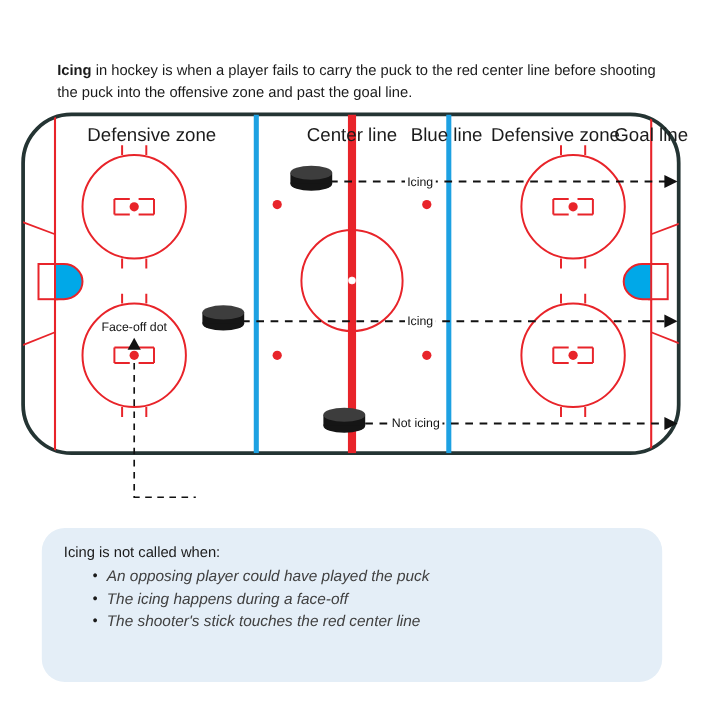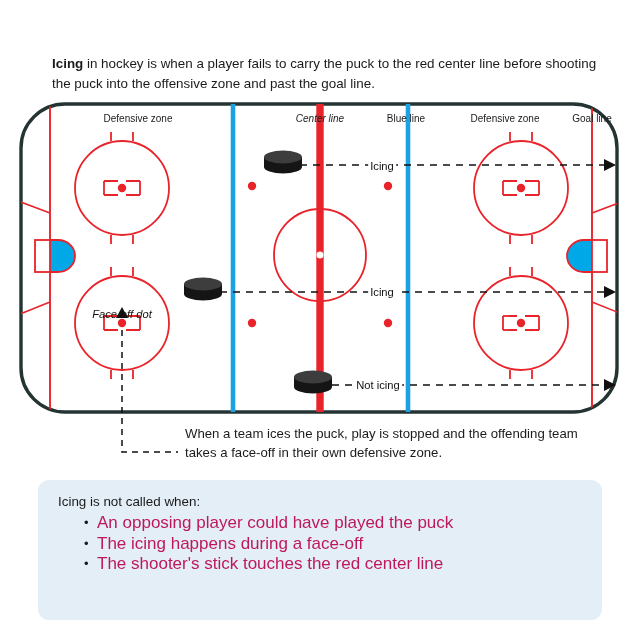--- a/index.html
+++ b/index.html
@@ -15,21 +15,21 @@
   .intro p{margin:0;font-size:13.4px;line-height:19.5px;color:#1b1b1b;}
   .intro p.lead{margin-bottom:13px;}
   .intro b{font-weight:700;}
 
   
   #rink-wrap{position:absolute;left:0;top:0;width:640px;height:641px;}
   svg.layer{position:absolute;left:0;top:0;width:640px;height:641px;overflow:visible;}
 
   
   .rink-label{
-    position:absolute;font-size:10px;color:#1b1b1b;
+    position:absolute;font-size:17px;color:#1b1b1b;
     white-space:nowrap;text-align:center;transform:translateX(-50%);
   }
 
   
   .icing-label{
     position:absolute;font-size:11.2px;color:#111;
     background:#ffffff;padding:0 2px;white-space:nowrap;
     transform:translate(-50%,-50%);
   }
   .faceoff-label{
@@ -39,27 +39,27 @@
 
   
   .caption{
     position:absolute;left:185px;top:424px;width:400px;
     font-size:13.2px;line-height:19px;color:#1b1b1b;
   }
 
   
   .infobox{
     position:absolute;left:38px;top:480px;width:564px;height:140px;
-    background:#e4eef7;border-radius:11px;box-sizing:border-box;
+    background:#e4eef7;border-radius:21px;box-sizing:border-box;
     padding:14px 20px 10px 20px;
   }
   .infobox .ib-title{font-size:13.4px;color:#1b1b1b;margin:0 0 4px 0;}
   .infobox ul{margin:0;padding:0 0 0 26px;list-style:none;}
   .infobox li{
-    font-size:17px;line-height:20.5px;color:#be185d;position:relative;padding-left:13px;
+    font-size:14px;line-height:20.5px;color:#404040;position:relative;padding-left:13px;font-style:italic;
   }
   .infobox li::before{
     content:"\2022";position:absolute;left:0;top:0;font-size:13px;color:#1b1b1b;
   }
 </style>
 </head>
 <body>
 
 <div id="page">
 
@@ -195,33 +195,32 @@
         <ellipse cx="313" cy="377" rx="19" ry="6.4" fill="#3d3d3d"></ellipse>
       </g>
 
       <g>
         <path d="M122,330 L122,452 L178,452" stroke="#111111" stroke-width="1.5" fill="none" stroke-dasharray="6 5"></path>
         <polygon points="116,318 128,318 122,307" fill="#111111"></polygon>
       </g>
     </svg>
 
     <div class="rink-label" style="left:138px;top:113px;">Defensive zone</div>
-    <div class="rink-label" style="left:320px;top:113px;font-style:italic;">Center line</div>
+    <div class="rink-label" style="left:320px;top:113px;">Center line</div>
     <div class="rink-label" style="left:406px;top:113px;">Blue line</div>
     <div class="rink-label" style="left:505px;top:113px;">Defensive zone</div>
     <div class="rink-label" style="left:592px;top:113px;">Goal line</div>
 
     <div class="icing-label" style="left:382px;top:166px;">Icing</div>
     <div class="icing-label" style="left:382px;top:292px;">Icing</div>
     <div class="icing-label" style="left:378px;top:385px;">Not icing</div>
 
-    <div class="faceoff-label" style="left:122px;top:308px;font-style:italic;">Face-off dot</div>
+    <div class="faceoff-label" style="left:122px;top:292px;">Face-off dot</div>
   </div>
 
-  <div class="caption">When a team ices the puck, play is stopped and the offending team takes a face-off in their own defensive zone.</div>
 
   <div class="infobox">
     <p class="ib-title">Icing is not called when:</p>
     <ul>
       <li>An opposing player could have played the puck</li>
       <li>The icing happens during a face-off</li>
       <li>The shooter's stick touches the red center line</li>
     </ul>
   </div>
 

